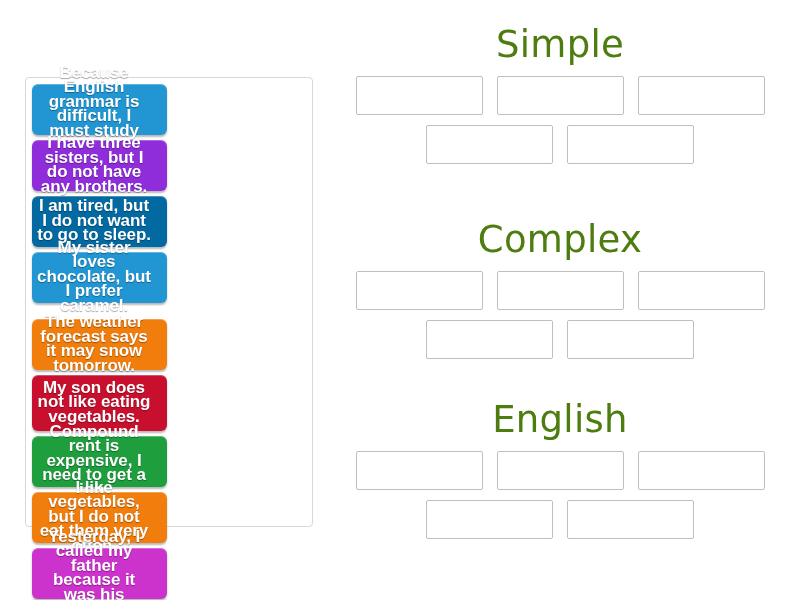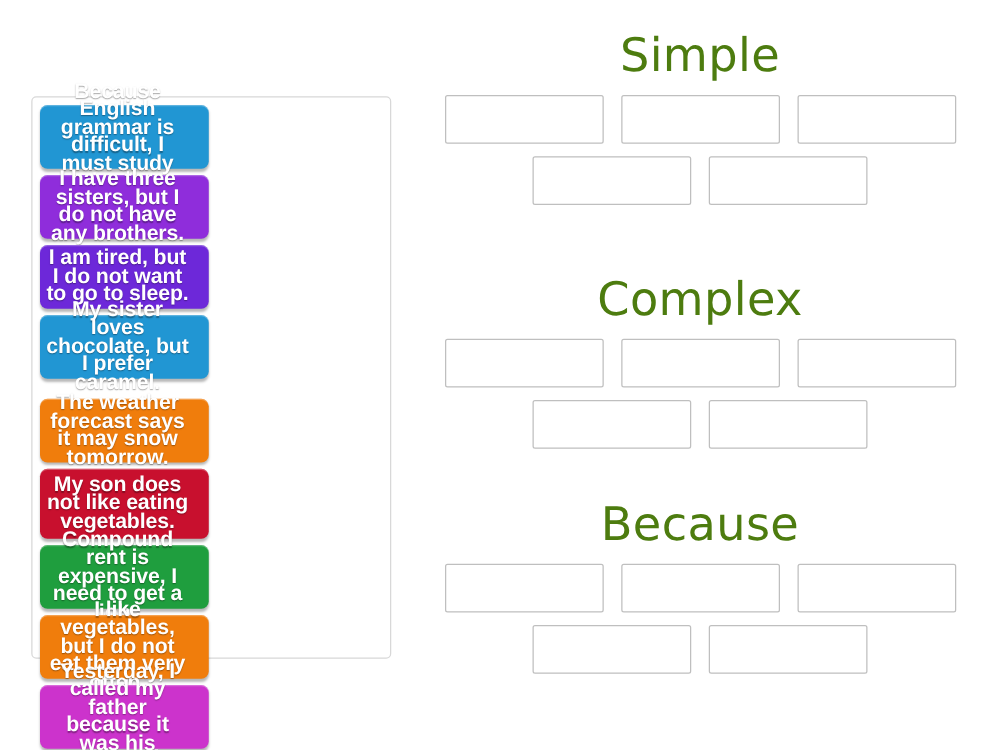--- a/index.html
+++ b/index.html
@@ -98,21 +98,21 @@
 <body>
 
 <div id="tile-panel">
   <div id="tile-grid">
       <div class="tile h3" style="background: rgb(33, 150, 211);">
         <span>Because English grammar is difficult, I must study hard.</span>
       </div>
       <div class="tile h3" style="background: rgb(143, 45, 219); text-align: center;">
         <span>I have three sisters, but I do not have any brothers.</span>
       </div>
-      <div class="tile h3" style="background: #6d28d9;">
+      <div class="tile h3" style="background: #0369a1;">
         <span>I am tired, but I do not want to go to sleep.</span>
       </div>
       <div class="tile h3" style="background: rgb(33, 150, 211);">
         <span>My sister loves chocolate, but I prefer caramel.</span>
       </div>
       <div class="tile h3" style="background: rgb(240, 125, 12); margin-top: 11px;">
         <span>The weather forecast says it may snow tomorrow.</span>
       </div>
       <div class="tile h2" style="background: rgb(200, 16, 46);">
         <span>My son does not like eating vegetables.</span>
@@ -152,21 +152,21 @@
     <div class="slot"></div>
     <div class="slot"></div>
   </div>
   <div class="slot-row row-2">
     <div class="slot"></div>
     <div class="slot"></div>
   </div>
 </div>
 
 <div class="category" id="cat-2">
-  <h2 class="cat-title">Because</h2>
+  <h2 class="cat-title">English</h2>
   <div class="slot-row row-1">
     <div class="slot"></div>
     <div class="slot"></div>
     <div class="slot"></div>
   </div>
   <div class="slot-row row-2">
     <div class="slot"></div>
     <div class="slot"></div>
   </div>
 </div>

